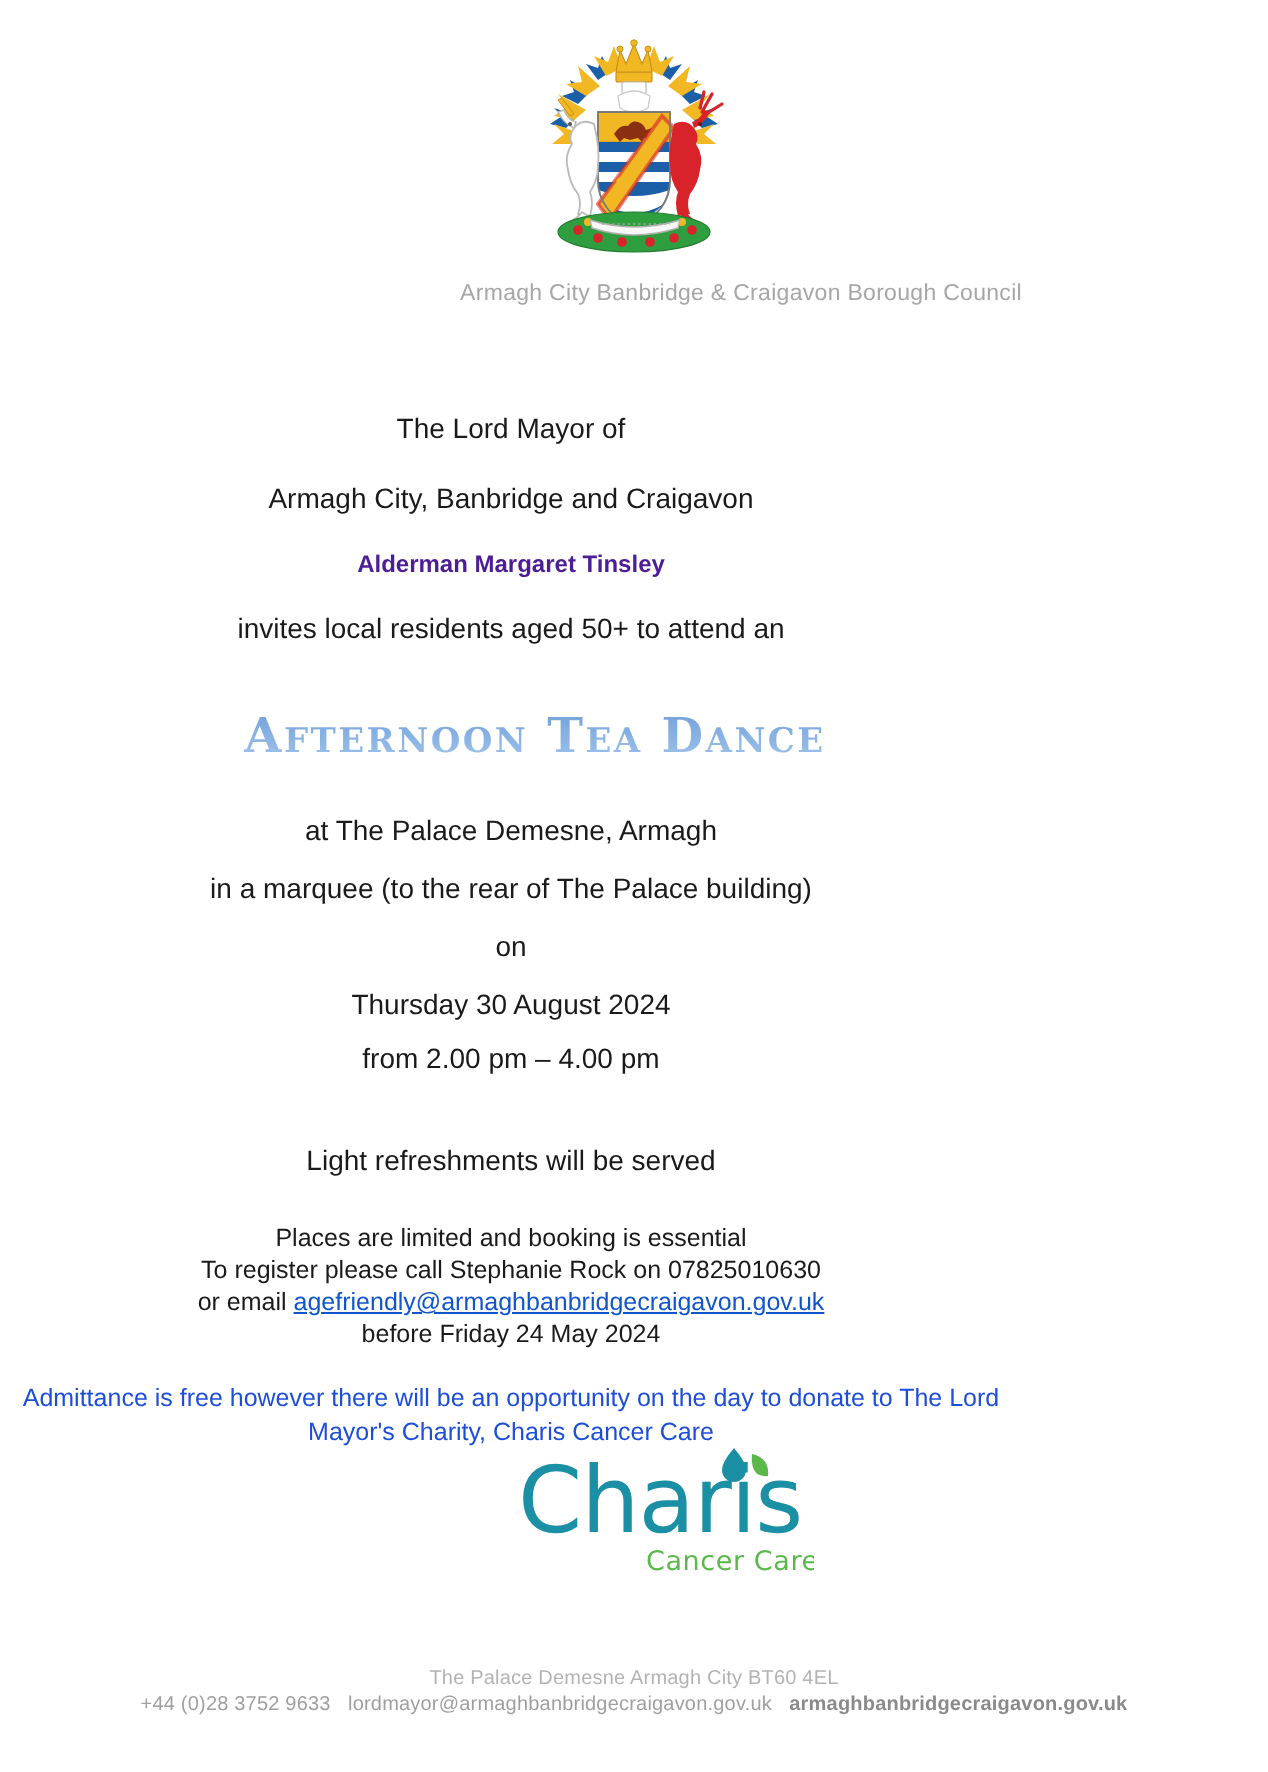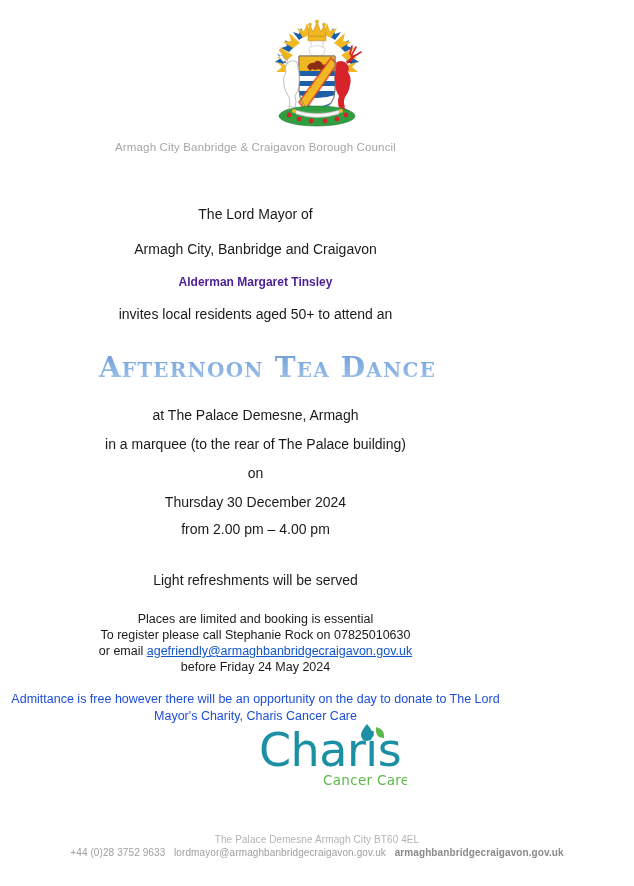--- a/index.html
+++ b/index.html
@@ -32,21 +32,21 @@
     height: 114px;
     display: block;
   }
 
   
   .council {
     position: absolute;
     left: 0;
     top: 140px;
     width: 511px;
-    text-align: center;
+    text-align: right;
     color: #a6a6a6;
     font-size: 11.5px;
     line-height: 15px;
     letter-spacing: 0.15px;
   }
 
   
   .body-block {
     position: absolute;
     left: 0;
@@ -71,21 +71,21 @@
   .name-line {
     font-size: 12px;
     font-weight: bold;
     line-height: 20px;
     color: #4c1d95;
   }
 
   
   .headline {
     font-family: "DejaVu Serif", "Liberation Serif", serif;
-    font-size: 28px;
+    font-size: 24px;
     line-height: 34px;
     font-weight: bold;
     font-variant: small-caps;
     letter-spacing: 1.2px;
     color: #7fa9dd;
     background: linear-gradient(180deg, #6f9ad6 0%, #85b0e2 45%, #a8c8ec 100%);
     -webkit-background-clip: text;
     background-clip: text;
     -webkit-text-fill-color: transparent;
     text-shadow: 0 0 0 rgba(0,0,0,0);
@@ -256,21 +256,21 @@
     <div class="gap-28"></div>
     <div class="headline">Afternoon Tea Dance</div>
     <div class="gap-22"></div>
 
     <div class="ln">at The Palace Demesne, Armagh</div>
     <div class="gap-12"></div>
     <div class="ln">in a marquee (to the rear of The Palace building)</div>
     <div class="gap-12"></div>
     <div class="ln">on</div>
     <div class="gap-12"></div>
-    <div class="ln">Thursday 30 December 2024</div>
+    <div class="ln">Thursday 30 August 2024</div>
     <div class="gap-10"></div>
     <div class="ln">from 2.00 pm – 4.00 pm</div>
 
     <div class="gap-34"></div>
     <div class="ln">Light refreshments will be served</div>
 
     <div class="gap-22"></div>
     <div class="small-ln">Places are limited and booking is essential</div>
     <div class="small-ln">To register please call Stephanie Rock on 07825010630</div>
     <div class="small-ln"><span>or email </span><a class="maillink" href="#">agefriendly@armaghbanbridgecraigavon.gov.uk</a></div>

